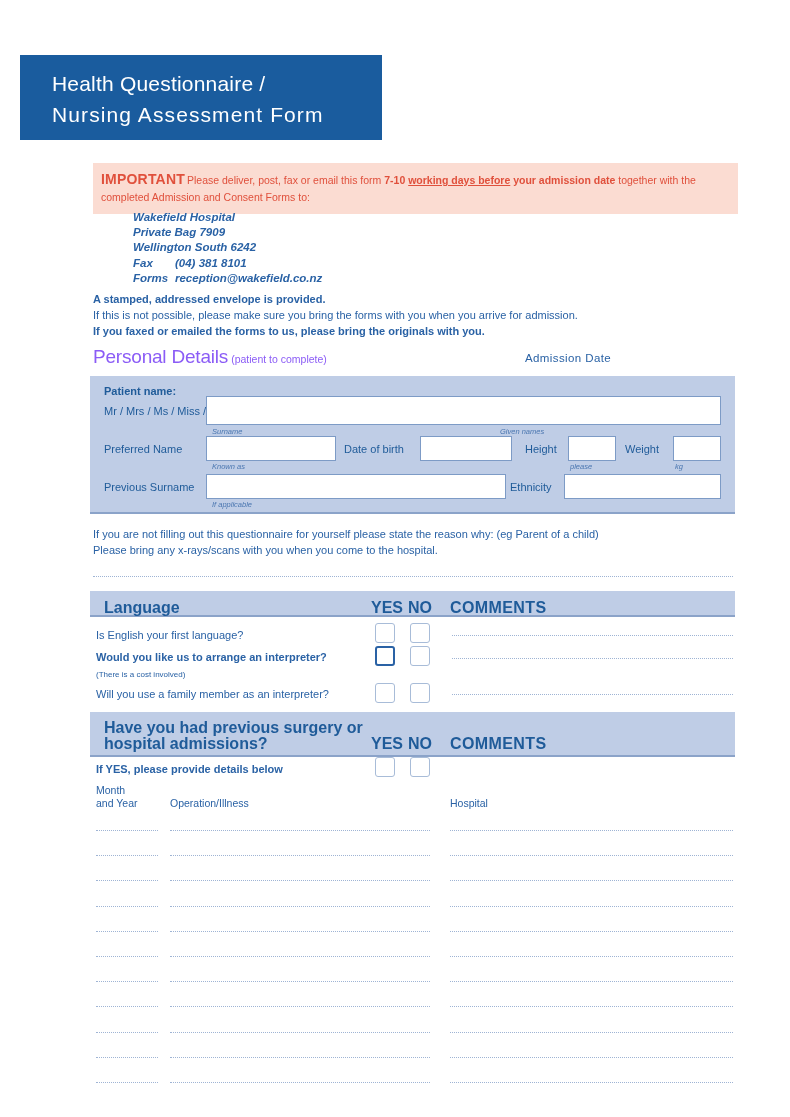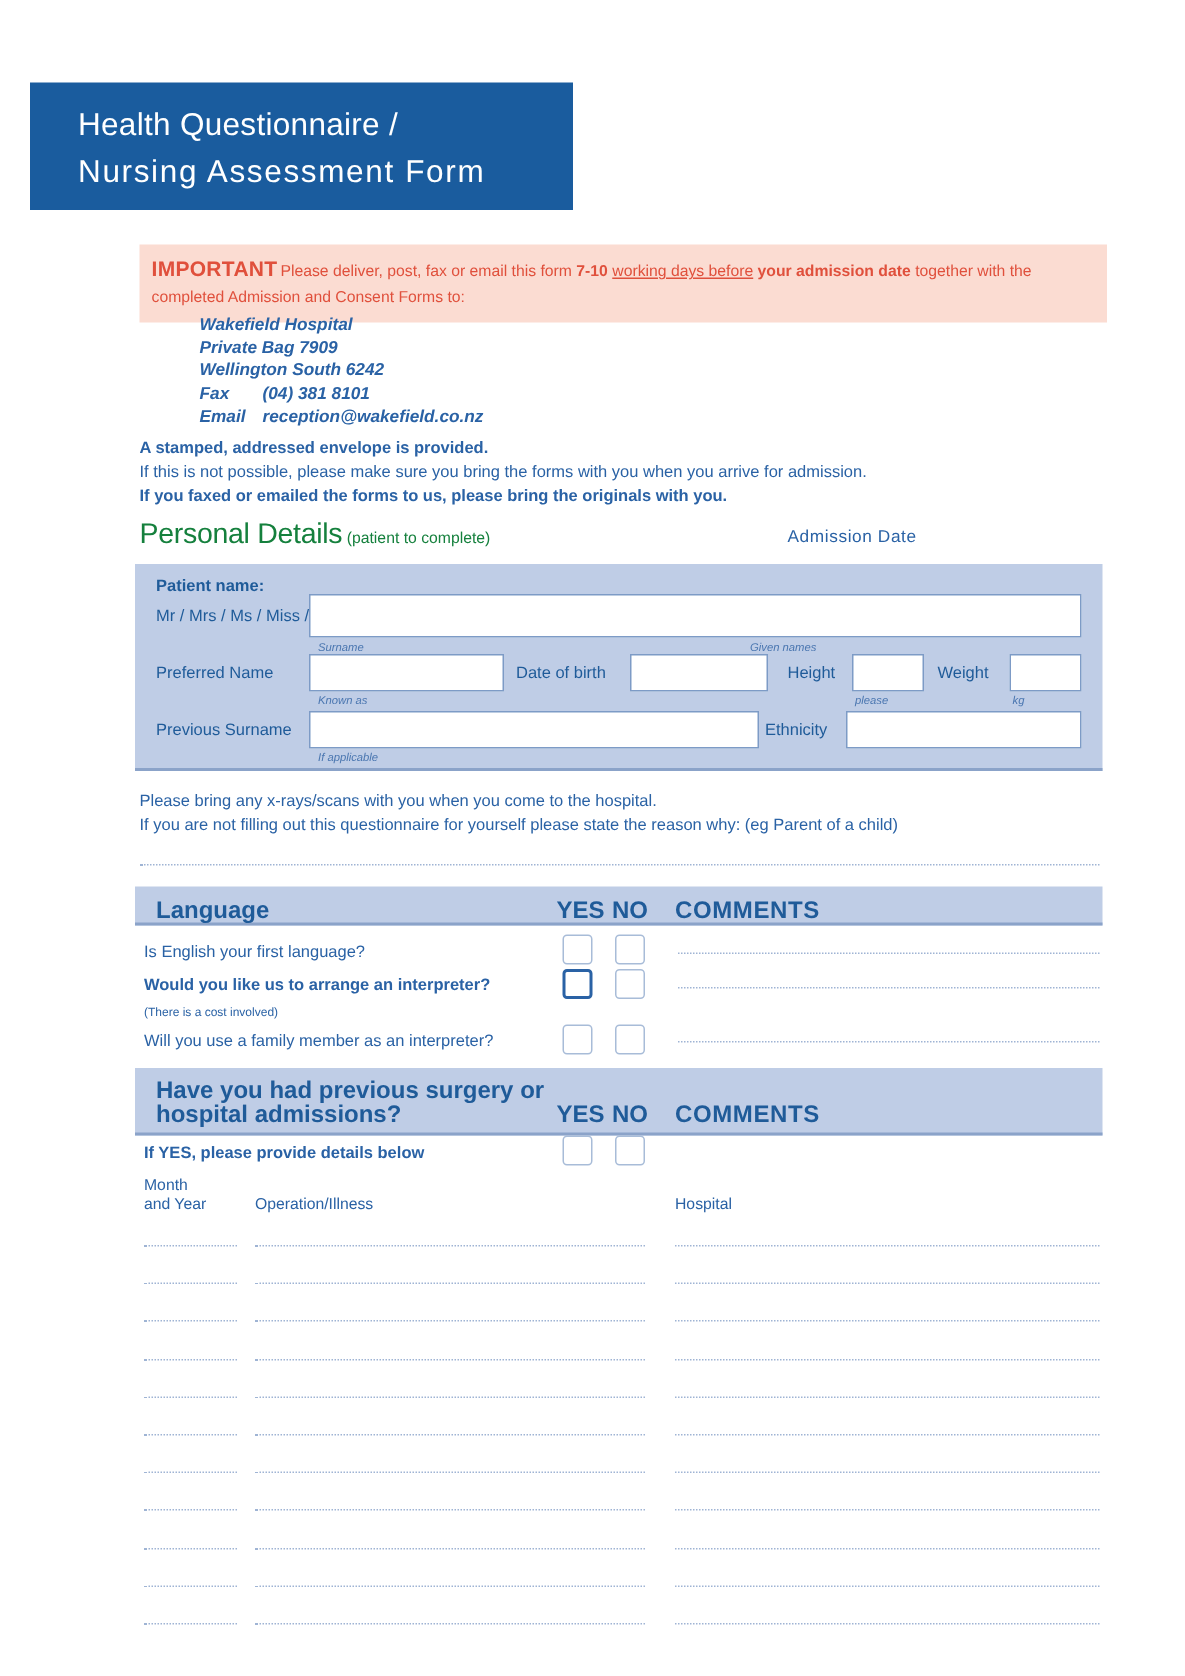--- a/index.html
+++ b/index.html
@@ -40,21 +40,21 @@
     line-height: 17px;
     padding: 8px 10px 8px 8px;
   }
   .important b.kw {
     font-size: 14px;
     font-weight: bold;
     letter-spacing: .2px;
     margin-right: 2px;
   }
   .important .bold { font-weight: bold; }
-  .important .ul { font-weight: normal; text-decoration: underline; }
+  .important .ul { font-weight: bold; text-decoration: underline; }
 
   
   .address {
     position: absolute;
     left: 133px; top: 210px;
     font-style: italic;
     font-weight: bold;
     font-size: 11.5px;
     line-height: 15.2px;
     color: #2a62a5;
@@ -69,21 +69,21 @@
     line-height: 16px;
     color: #2a62a5;
   }
   .envelope .b { font-weight: bold; }
 
   
   .pd-head {
     position: absolute;
     left: 93px; top: 346px;
     font-size: 19px;
-    color: #15803d;
+    color: #8b5cf6;
     font-weight: 400;
     letter-spacing: -.2px;
   }
   .pd-head .sub {
     font-size: 10.5px;
     letter-spacing: 0;
     margin-left: 3px;
   }
   .admission-date {
     position: absolute;
@@ -194,21 +194,21 @@
 
 <div class="important">
   <b class="kw">IMPORTANT</b><span>Please deliver, post, fax or email this form </span><span class="bold">7-10 </span><span class="ul">working days before</span><span class="bold"> your admission date</span><span> together with the completed Admission and Consent Forms to:</span>
 </div>
 
 <div class="address">
   <div>Wakefield Hospital</div>
   <div>Private Bag 7909</div>
   <div>Wellington South 6242</div>
   <div><span class="lbl">Fax</span><span>(04) 381 8101</span></div>
-  <div><span class="lbl">Email</span><span>reception@wakefield.co.nz</span></div>
+  <div><span class="lbl">Forms</span><span>reception@wakefield.co.nz</span></div>
 </div>
 
 <div class="envelope">
   <div class="b">A stamped, addressed envelope is provided.</div>
   <div>If this is not possible, please make sure you bring the forms with you when you arrive for admission.</div>
   <div class="b">If you faxed or emailed the forms to us, please bring the originals with you.</div>
 </div>
 
 <div class="pd-head">
   <span>Personal Details</span><span class="sub">(patient to complete)</span>
@@ -239,22 +239,22 @@
 
   <div class="lab" style="left:14px; top:105px;text-align:right;">Previous Surname</div>
   <div class="fld" style="left:116px; top:98px; width:300px; height:25px;"></div>
   <div class="hint" style="left:122px; top:124px;">If applicable</div>
 
   <div class="lab" style="left:420px; top:105px;">Ethnicity</div>
   <div class="fld" style="left:474px; top:98px; width:157px; height:25px;"></div>
 </div>
 
 <div class="xray">
+  <div>If you are not filling out this questionnaire for yourself please state the reason why: (eg Parent of a child)</div>
   <div>Please bring any x-rays/scans with you when you come to the hospital.</div>
-  <div>If you are not filling out this questionnaire for yourself please state the reason why: (eg Parent of a child)</div>
 </div>
 
 <div class="dotrule" style="left:93px; top:576px; width:640px;"></div>
 
 <div class="sec-bar" style="top:591px; height:26px;">
   <div class="t" style="left:14px; top:8px;">Language</div>
   <div class="t col-yes" style="top:8px;">YES</div>
   <div class="t col-no" style="top:8px;">NO</div>
   <div class="t col-com" style="top:8px;">COMMENTS</div>
 </div>

